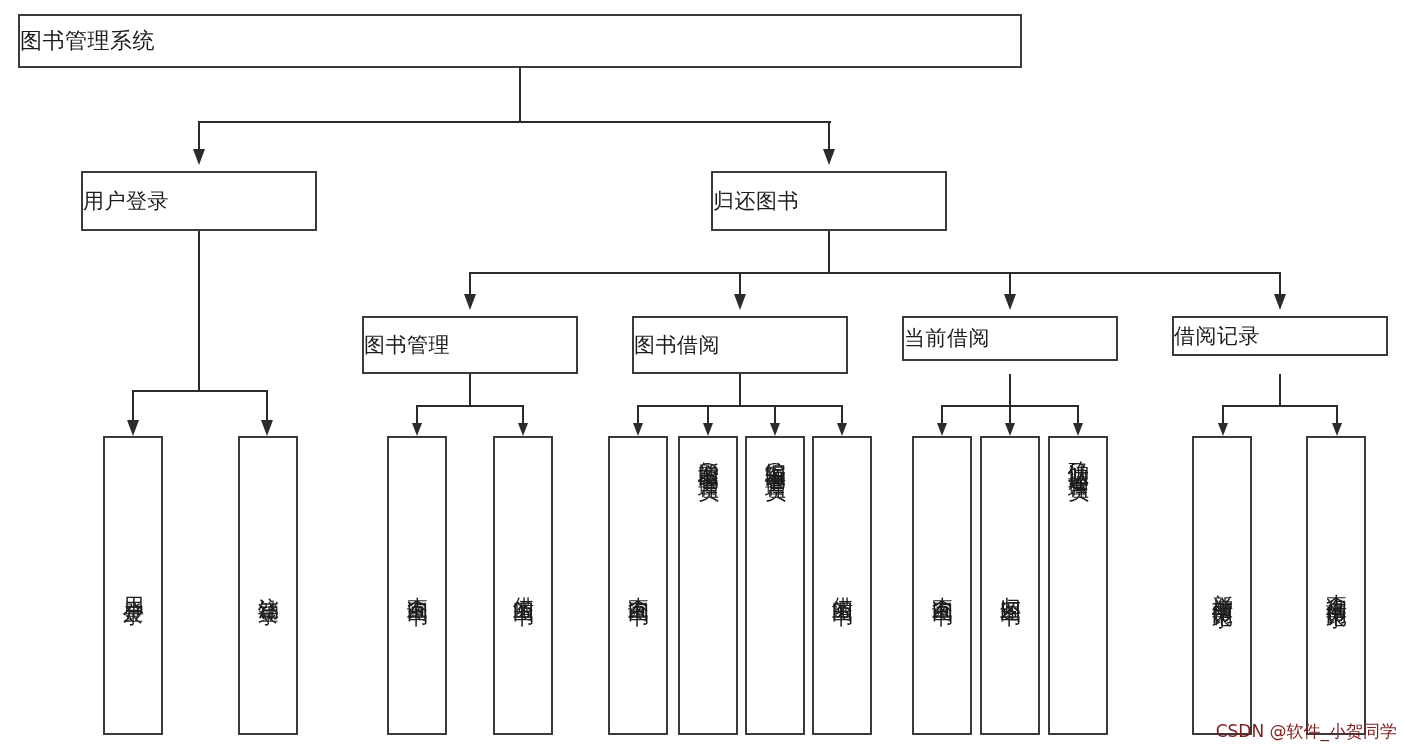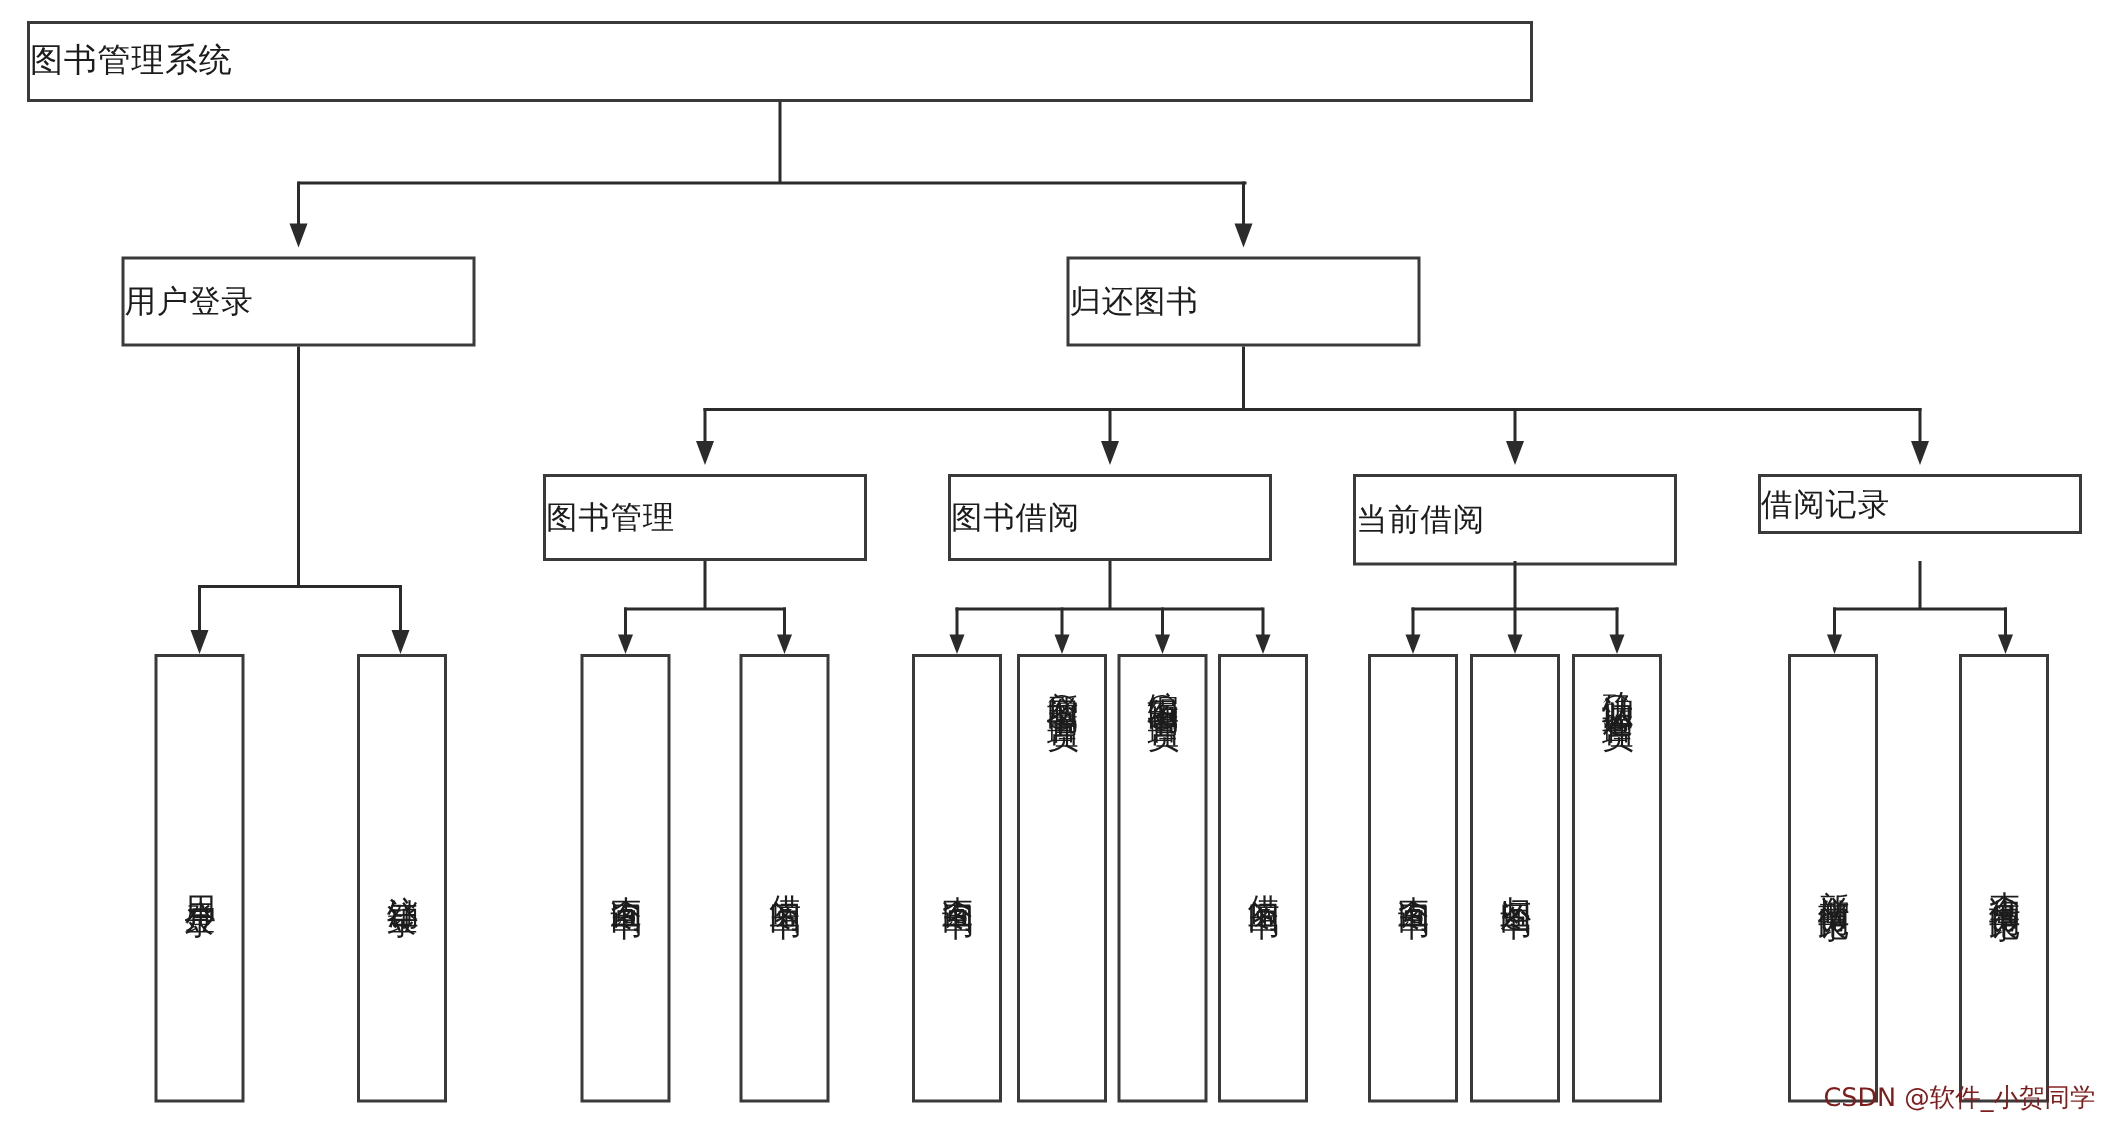--- a/index.html
+++ b/index.html
@@ -136,21 +136,21 @@
   <div class="arrow" style="left:1004px; top:294px;"></div>
   <div class="seg vline" style="left:1279px; top:272px; width:2px; height:24px;"></div>
   <div class="arrow" style="left:1274px; top:294px;"></div>
 
   <div class="node horiz" style="left:362px; top:316px; width:216px; height:58px;">
     <span class="label">图书管理</span>
   </div>
   <div class="node horiz" style="left:632px; top:316px; width:216px; height:58px;">
     <span class="label">图书借阅</span>
   </div>
-  <div class="node horiz" style="left:902px; top:316px; width:216px; height:61px;">
+  <div class="node horiz" style="left:902px; top:316px; width:216px; height:45px;">
     <span class="label">当前借阅</span>
   </div>
   <div class="node horiz" style="left:1172px; top:316px; width:216px; height:40px;">
     <span class="label">借阅记录</span>
   </div>
 
   <div class="seg vline" style="left:469px; top:374px; width:2px; height:32px;"></div>
   <div class="seg hline" style="left:416px; top:405px; width:108px; height:2px;"></div>
   <div class="seg vline" style="left:416px; top:405px; width:2px; height:20px;"></div>
   <div class="arrow small" style="left:412px; top:423px;"></div>

